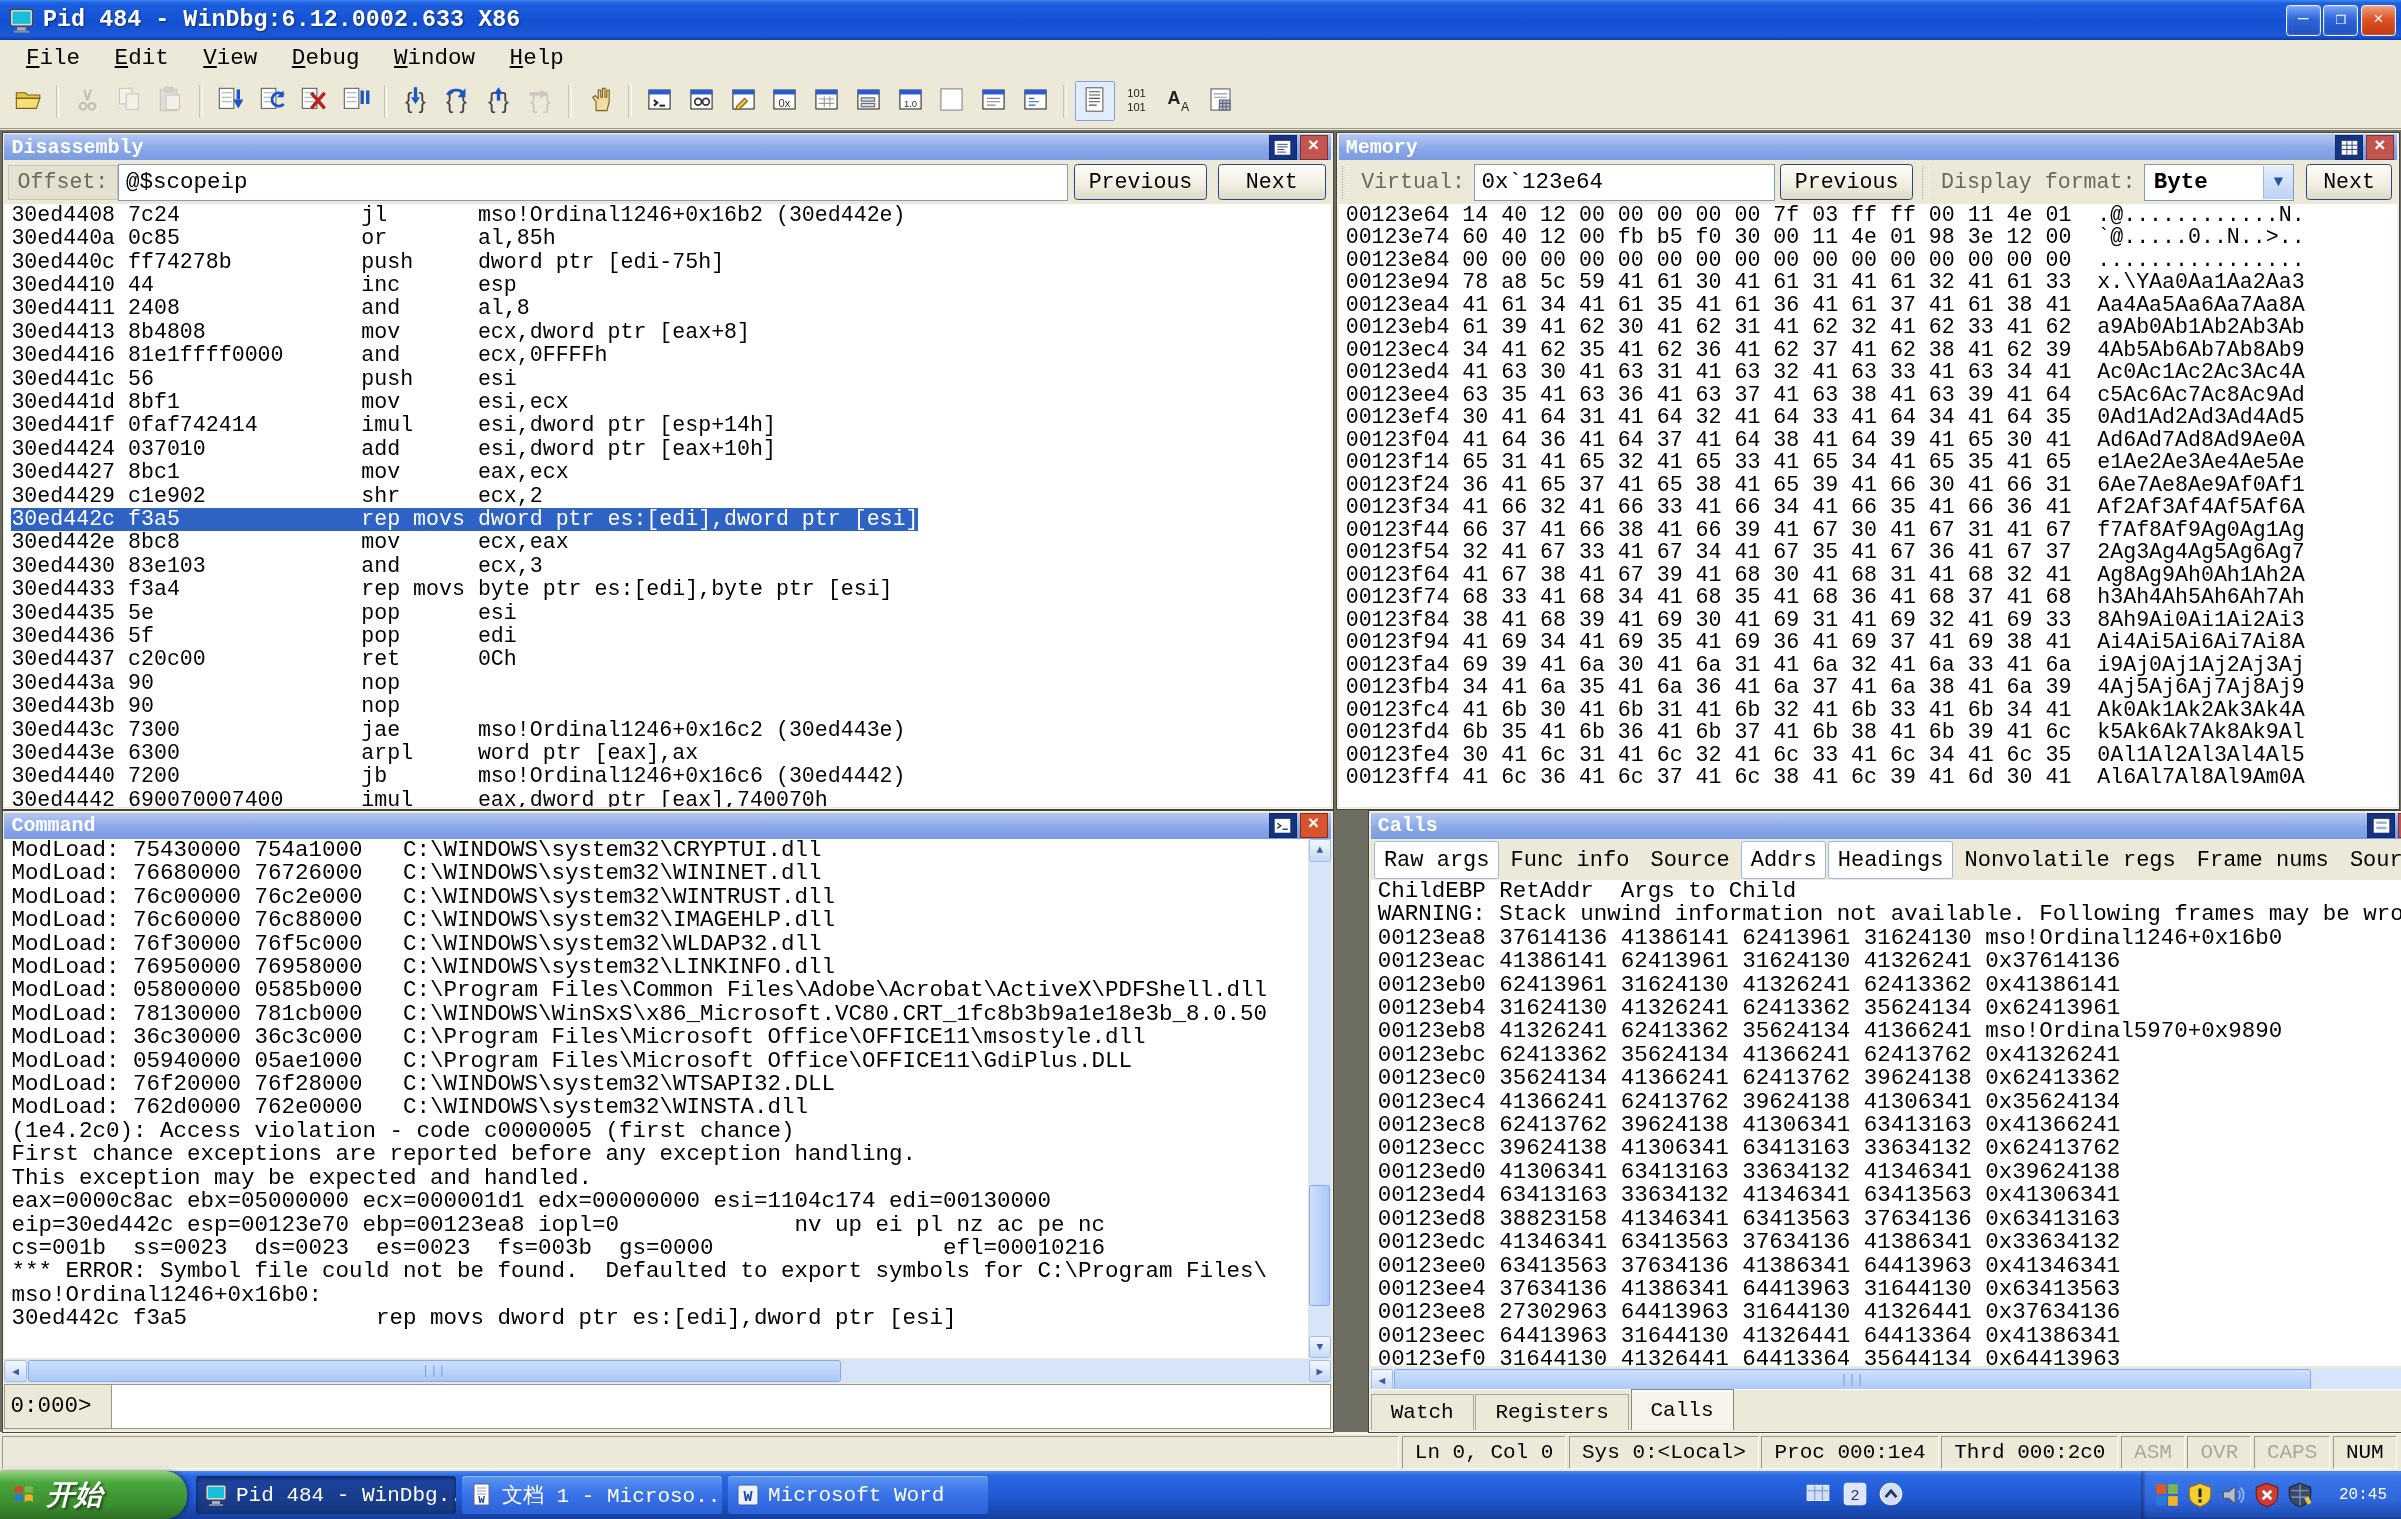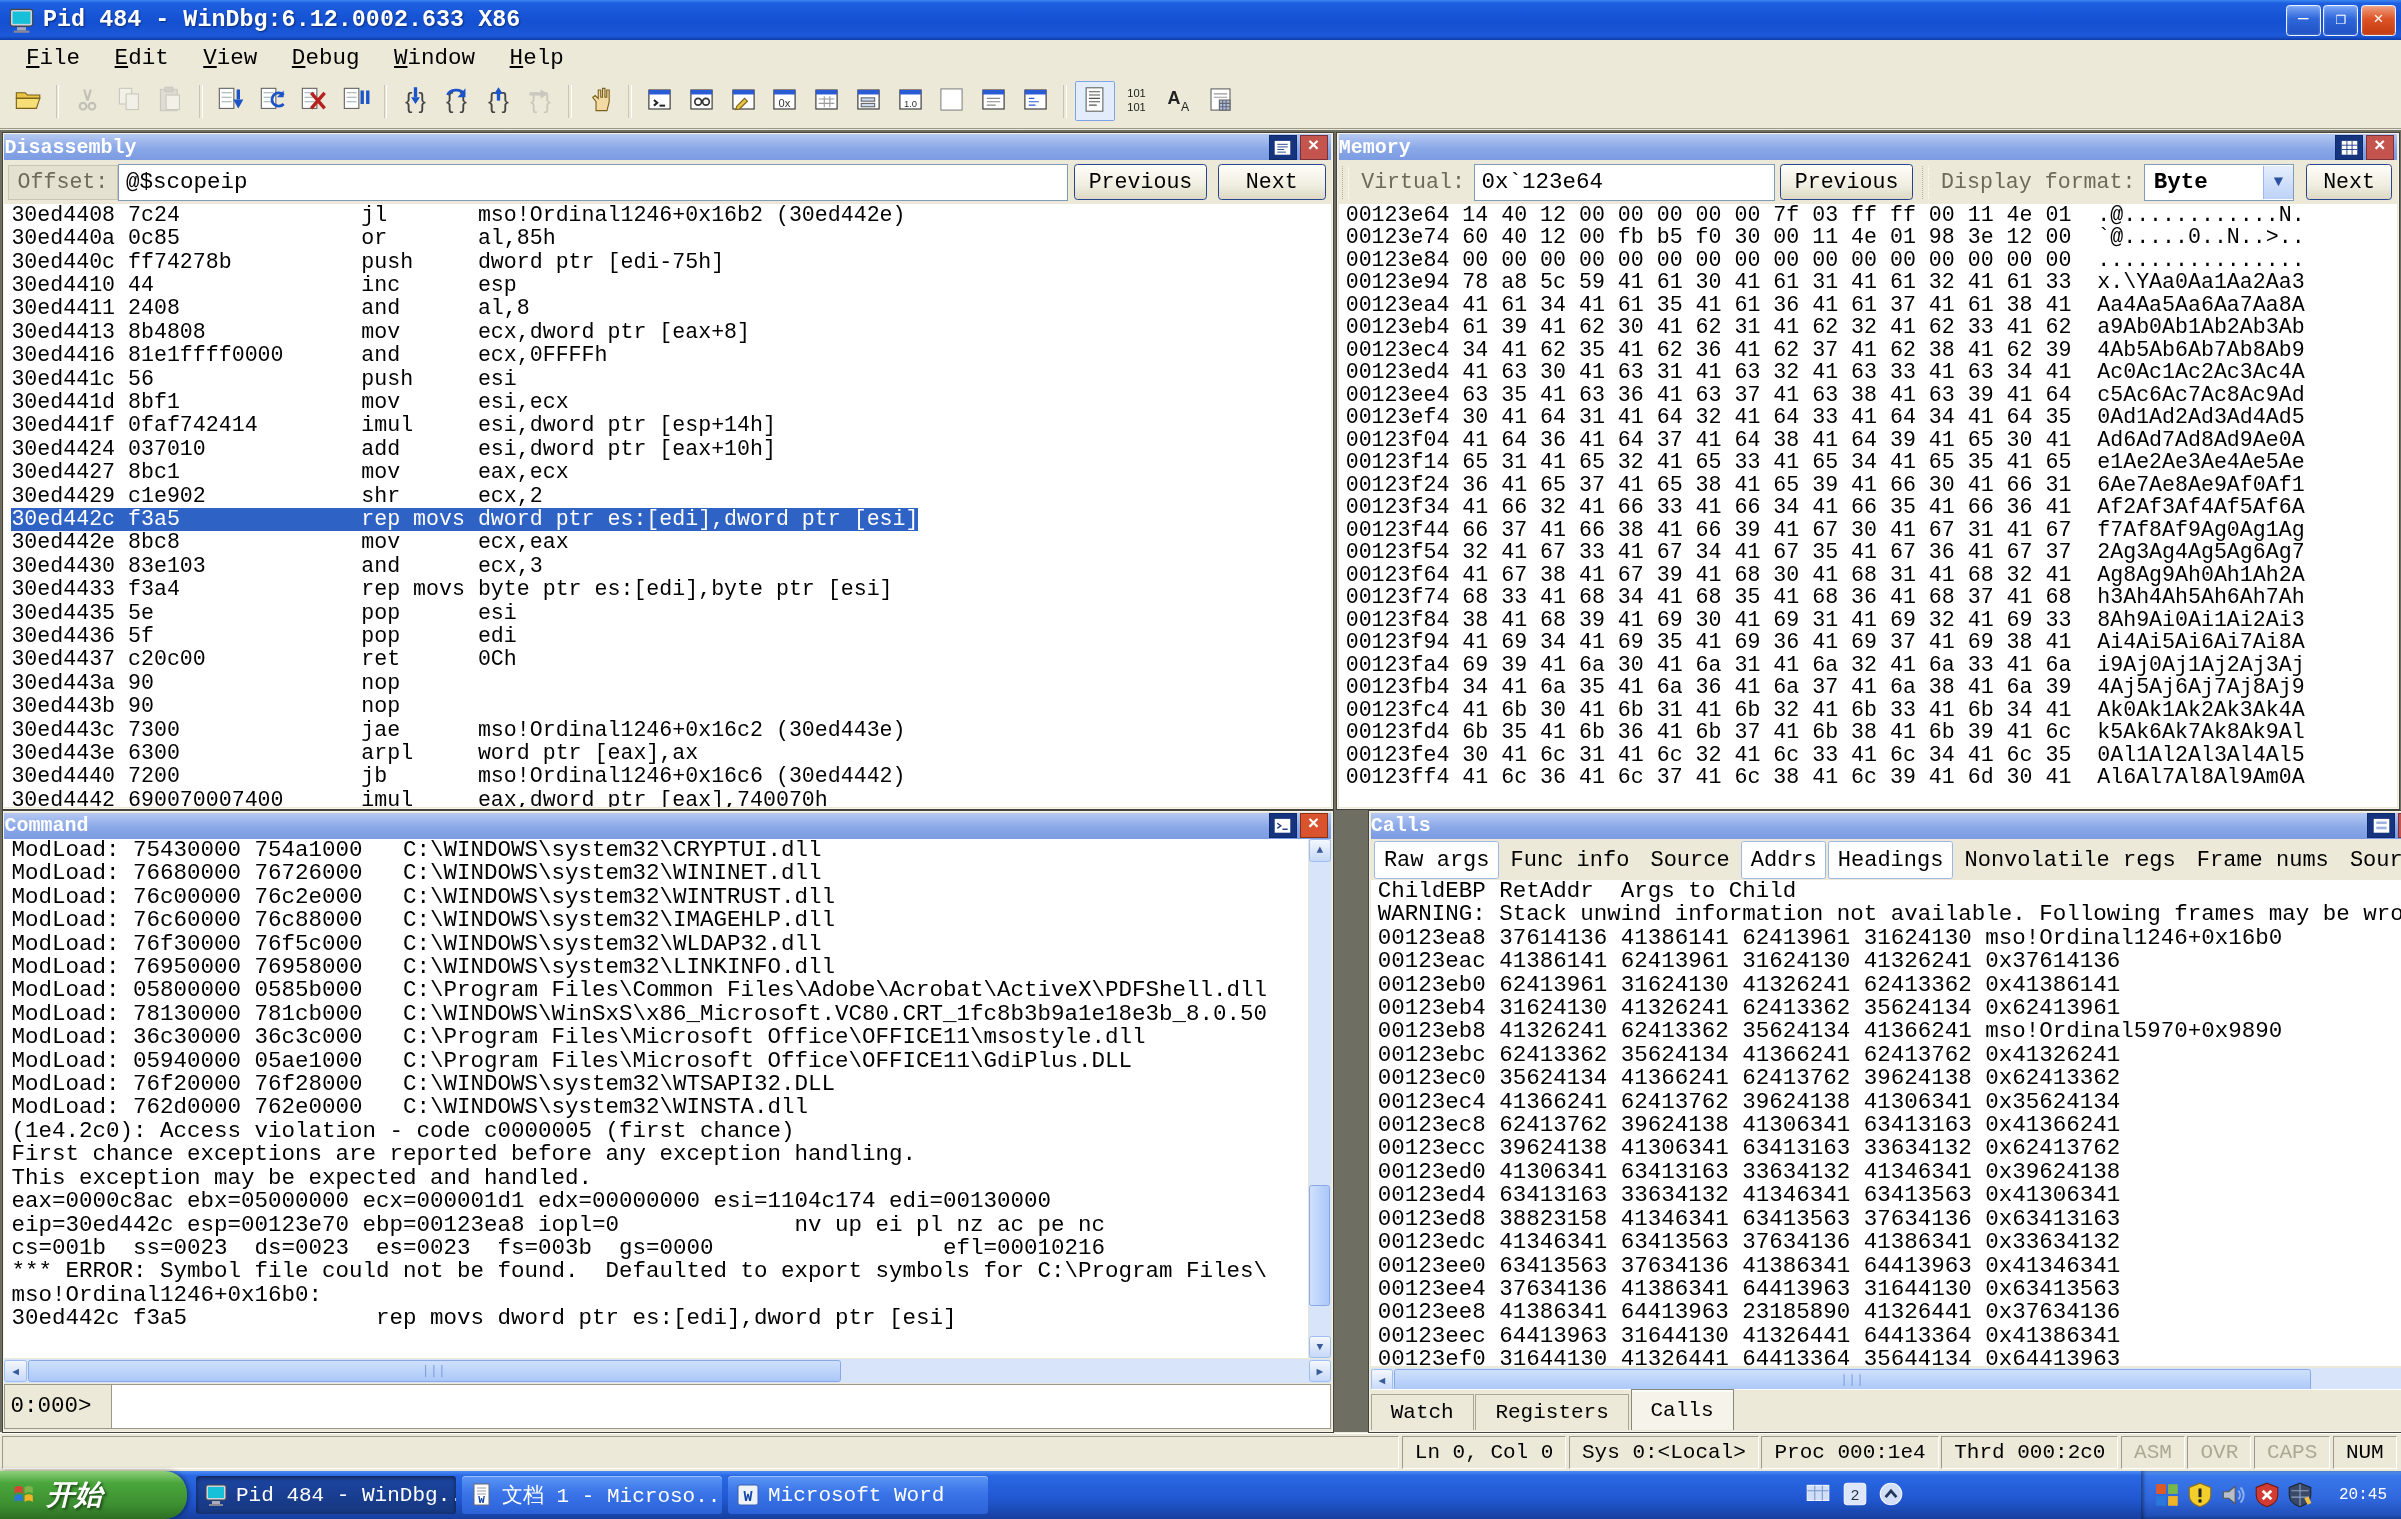--- a/index.html
+++ b/index.html
@@ -29,21 +29,21 @@
     display:flex;align-items:center;justify-content:center;margin:0 0.9px;}
   .tb-btn svg{width:29px;height:29px;}
   .tb-btn.disabled{opacity:.4;filter:grayscale(1);}
   .tb-btn.toggled{border:1.7px solid #7da2e8;background:#e3ecfb;border-radius:1.7px;}
   .tb-sep{width:1.7px;height:33px;margin:0 7px;border-left:0.9px solid #c8c5b4;border-right:0.9px solid #fff;}
   
   .mdi{position:absolute;left:0;top:130px;right:0;bottom:87px;background:#6f6e63;}
   .pane{position:absolute;background:#ECE9D8;border:0.9px solid #44443c;box-shadow:inset 0 0 0 0.9px #f6f4ea;}
   .ptitle{position:absolute;left:1.7px;right:1.7px;top:1.7px;height:26px;
     background:linear-gradient(180deg,#b6c9f2 0%,#8aa8e8 55%,#7b9be2 100%);
-    display:flex;align-items:center;color:#fff;font-weight:bold;font-size:20px;}
+    display:flex;align-items:center;color:#fff;font-weight:bold;font-size:20px;padding-left:7px;}
   .pt-label{flex:1;white-space:pre;}
   .pane-btn{width:26px;height:22.5px;margin-right:2.6px;display:flex;align-items:center;justify-content:center;
     border:0.9px solid #0c2a70;background:#16337e;}
   .pane-btn svg{width:19px;height:15.6px;}
   .pane-close{width:26px;height:22.5px;margin-right:3.5px;border:0.9px solid #7e3038;background:#c4554e;
     color:#fff;font-size:19px;line-height:21px;text-align:center;font-weight:bold;}
   .pcontrols{position:absolute;left:1.7px;right:1.7px;top:28px;height:43px;background:#ECE9D8;
     display:flex;align-items:center;border-bottom:0.9px solid #c9c5b4;}
   .ctl-label{font-size:21.6px;color:#6e6a5a;padding:0 8.7px;white-space:pre;}
   .ctl-input{height:35px;border:0.9px solid #7F9DB9;font-family:"Liberation Mono",monospace;
@@ -528,21 +528,21 @@
         <div class="cline"><span class="txt">00123ec0 35624134 41366241 62413762 39624138 0x62413362</span></div>
         <div class="cline"><span class="txt">00123ec4 41366241 62413762 39624138 41306341 0x35624134</span></div>
         <div class="cline"><span class="txt">00123ec8 62413762 39624138 41306341 63413163 0x41366241</span></div>
         <div class="cline"><span class="txt">00123ecc 39624138 41306341 63413163 33634132 0x62413762</span></div>
         <div class="cline"><span class="txt">00123ed0 41306341 63413163 33634132 41346341 0x39624138</span></div>
         <div class="cline"><span class="txt">00123ed4 63413163 33634132 41346341 63413563 0x41306341</span></div>
         <div class="cline"><span class="txt">00123ed8 38823158 41346341 63413563 37634136 0x63413163</span></div>
         <div class="cline"><span class="txt">00123edc 41346341 63413563 37634136 41386341 0x33634132</span></div>
         <div class="cline"><span class="txt">00123ee0 63413563 37634136 41386341 64413963 0x41346341</span></div>
         <div class="cline"><span class="txt">00123ee4 37634136 41386341 64413963 31644130 0x63413563</span></div>
-        <div class="cline"><span class="txt">00123ee8 41386341 64413963 23185890 41326441 0x37634136</span></div>
+        <div class="cline"><span class="txt">00123ee8 27302963 64413963 31644130 41326441 0x37634136</span></div>
         <div class="cline"><span class="txt">00123eec 64413963 31644130 41326441 64413364 0x41386341</span></div>
         <div class="cline"><span class="txt">00123ef0 31644130 41326441 64413364 35644134 0x64413963</span></div>
       </div>
     <div class="vsb" style="right:1.7px;top:69px;height:486px;">
       <span class="sb-arrow" style="top:0;">▲</span>
       <span class="sb-thumb" style="left:0.9px;width:21px;top:35px;height:234px;">
           <span class="sb-grip" style="transform:translate(-50%,-50%) rotate(90deg);">|||</span>
         </span>
       <span class="sb-arrow" style="bottom:0;">▼</span>
     </div>

